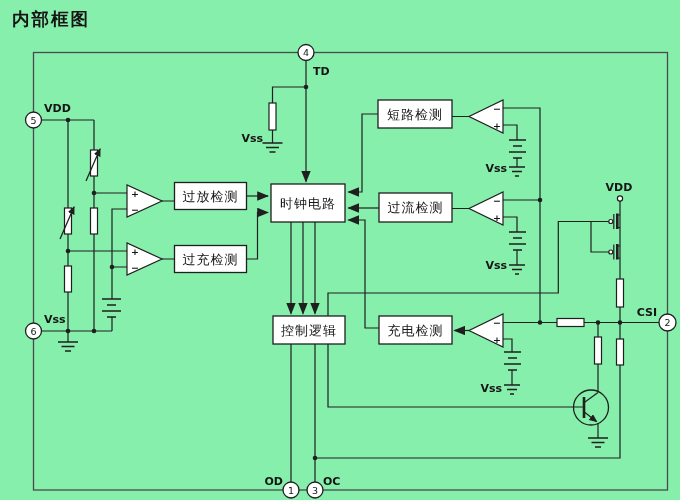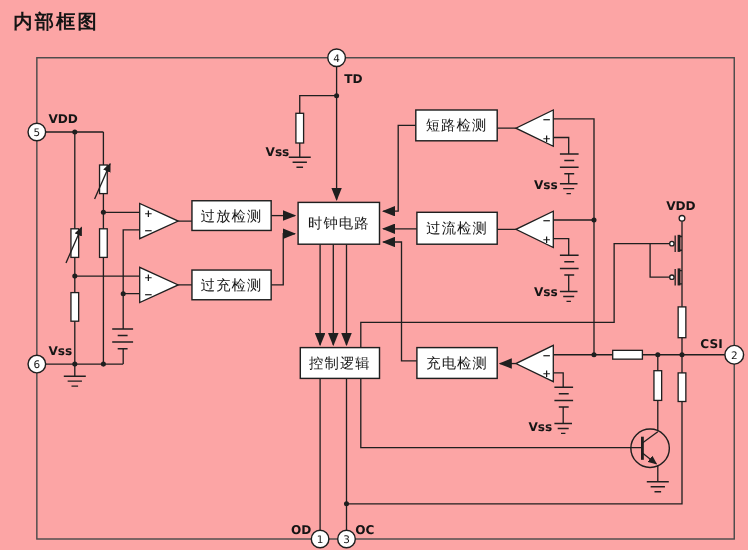--- a/index.html
+++ b/index.html
@@ -1,16 +1,16 @@
 <!DOCTYPE html>
 <html><head>
 <meta charset="utf-8">
 <style>
   html,body{margin:0;padding:0;background:#ffffff;}
-  .stage{width:680px;height:500px;position:relative;background:#fca5a5;
+  .stage{width:680px;height:500px;position:relative;background:#86efac;
          font-family:"DejaVu Sans","Liberation Sans",sans-serif;}
   svg{display:block}
   .wire{stroke:#1f1f1f;stroke-width:1.2;fill:none;}
   .frame{stroke:#4a4a4a;stroke-width:1.3;fill:none;}
   .box{stroke:#1f1f1f;stroke-width:1.3;fill:#ffffff;}
   .res{stroke:#1f1f1f;stroke-width:1.2;fill:#ffffff;}
   .comp{stroke:#1f1f1f;stroke-width:1.2;fill:#ffffff;}
   .dot{fill:#1f1f1f;stroke:none;}
   .bar{stroke:#1f1f1f;fill:none;}
   text{fill:#151515;}

